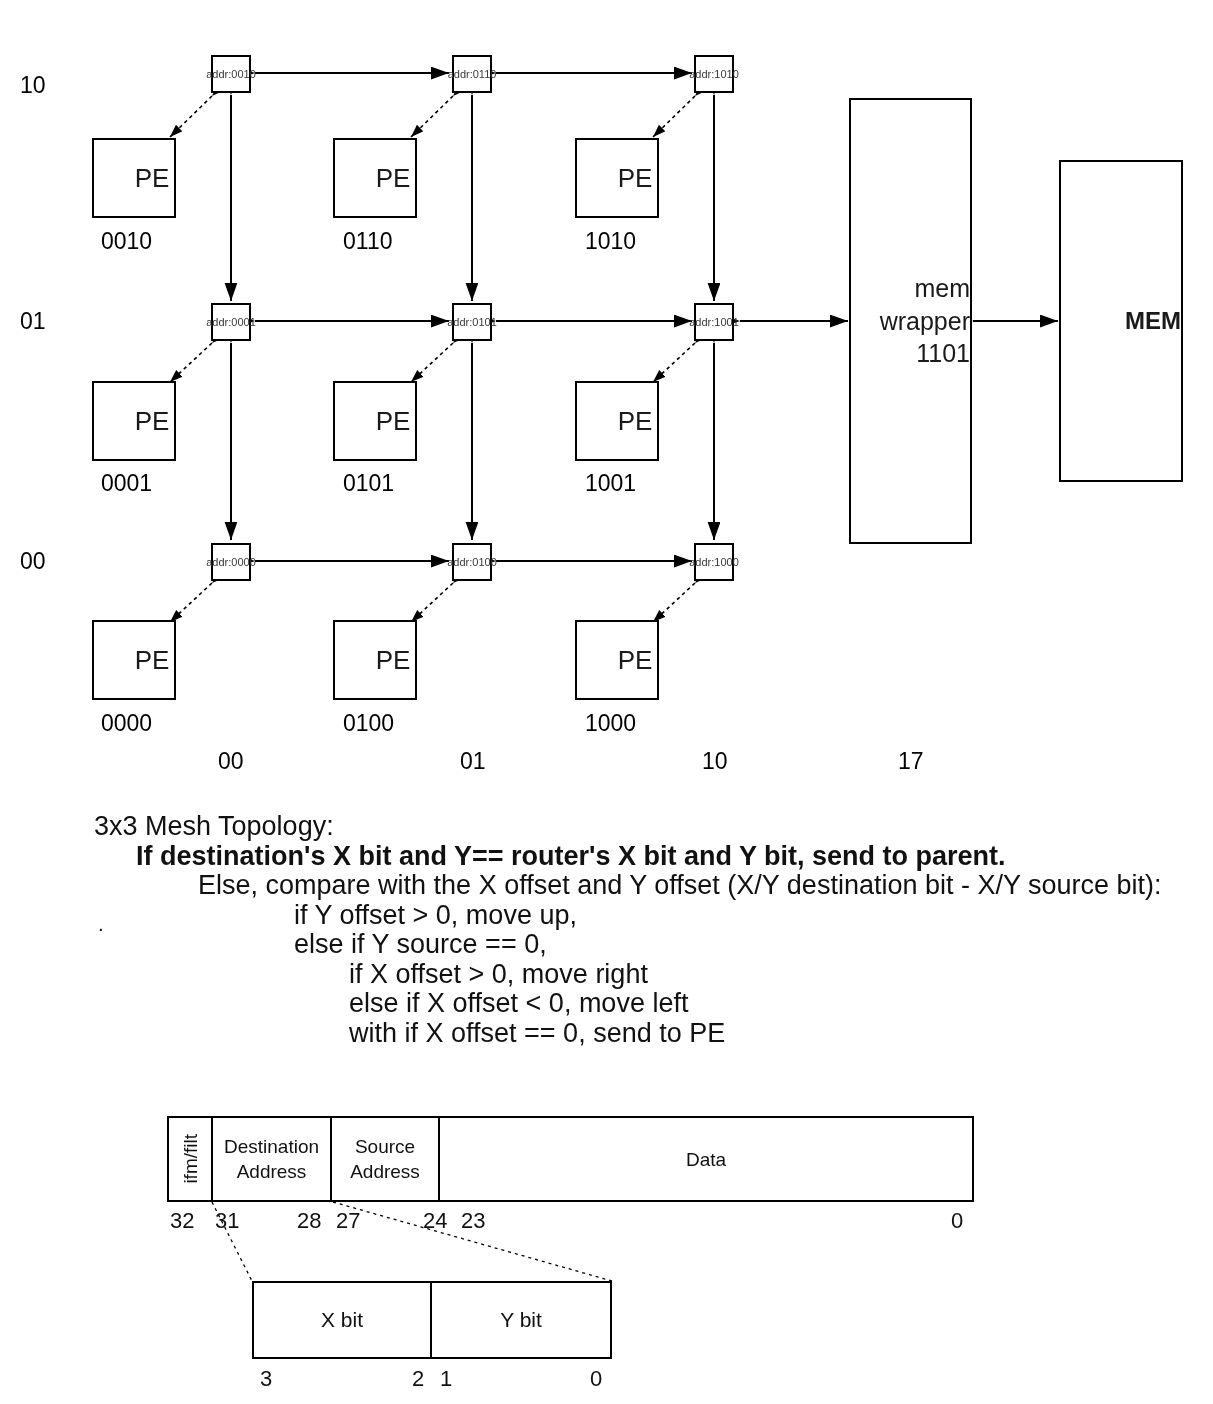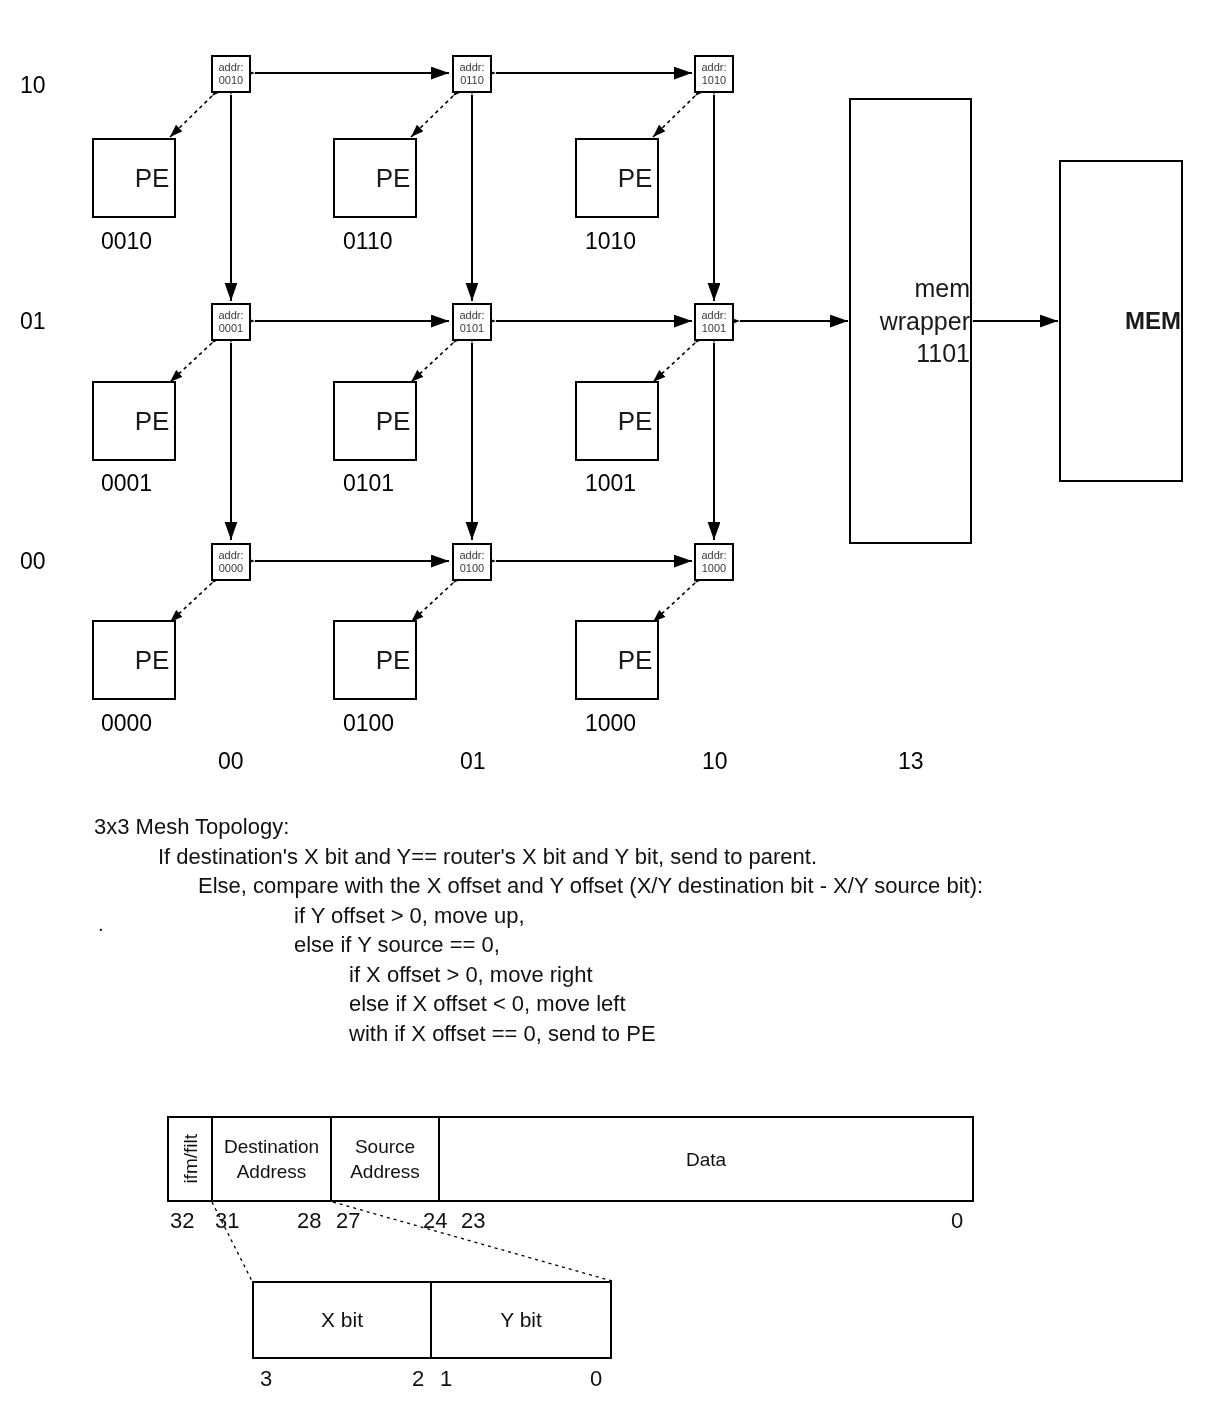--- a/index.html
+++ b/index.html
@@ -30,21 +30,21 @@
     background:#ffffff;
     display:flex;
     align-items:center;
     justify-content:center;
     text-align:center;
   }
   .router{
     border-width:2px;
     font-size:11px;
     line-height:1.15;
-    flex-direction:column;
+    flex-direction:row;
     color:#3a3a3a;
   }
   .router span{display:block;}
   .pe{
     font-size:26px;
     color:#1a1a1a;
     padding-left:36px;
   }
   .bigbox{
     font-size:25px;
@@ -62,28 +62,28 @@
   }
   .rowlbl{font-size:23px;}
   .collbl{font-size:23px;}
   .pelbl{font-size:23px;}
   
   #algo{
     position:absolute;
     left:94px;
     top:812px;
     width:1090px;
-    font-size:22px;
+    font-size:27px;
     line-height:29.5px;
     color:#111111;
     white-space:nowrap;
   }
   #algo div{height:29.5px;}
   .i0{margin-left:0px;}
-  .i1{margin-left:64px;}
+  .i1{margin-left:42px;font-weight:bold;}
   .i2{margin-left:104px;}
   .i3{margin-left:200px;}
   .i4{margin-left:255px;}
   #stray-dot{
     position:absolute;
     left:98px;
     top:912px;
     font-size:20.5px;
     color:#111111;
   }
@@ -207,21 +207,21 @@
     </g>
   </svg>
 
   <div class="lbl rowlbl" style="left:20px;top:72px;">10</div>
   <div class="lbl rowlbl" style="left:20px;top:308px;">01</div>
   <div class="lbl rowlbl" style="left:20px;top:548px;">00</div>
 
   <div class="lbl collbl" style="left:218px;top:748px;">00</div>
   <div class="lbl collbl" style="left:460px;top:748px;">01</div>
   <div class="lbl collbl" style="left:702px;top:748px;">10</div>
-  <div class="lbl collbl" style="left:898px;top:748px;">13</div>
+  <div class="lbl collbl" style="left:898px;top:748px;">17</div>
 
   <div class="box router" style="left:211px;top:55px;width:40px;height:38px;">
     <span>addr:</span>
     <span>0010</span>
   </div>
   <div class="box router" style="left:452px;top:55px;width:40px;height:38px;">
     <span>addr:</span>
     <span>0110</span>
   </div>
   <div class="box router" style="left:694px;top:55px;width:40px;height:38px;">

